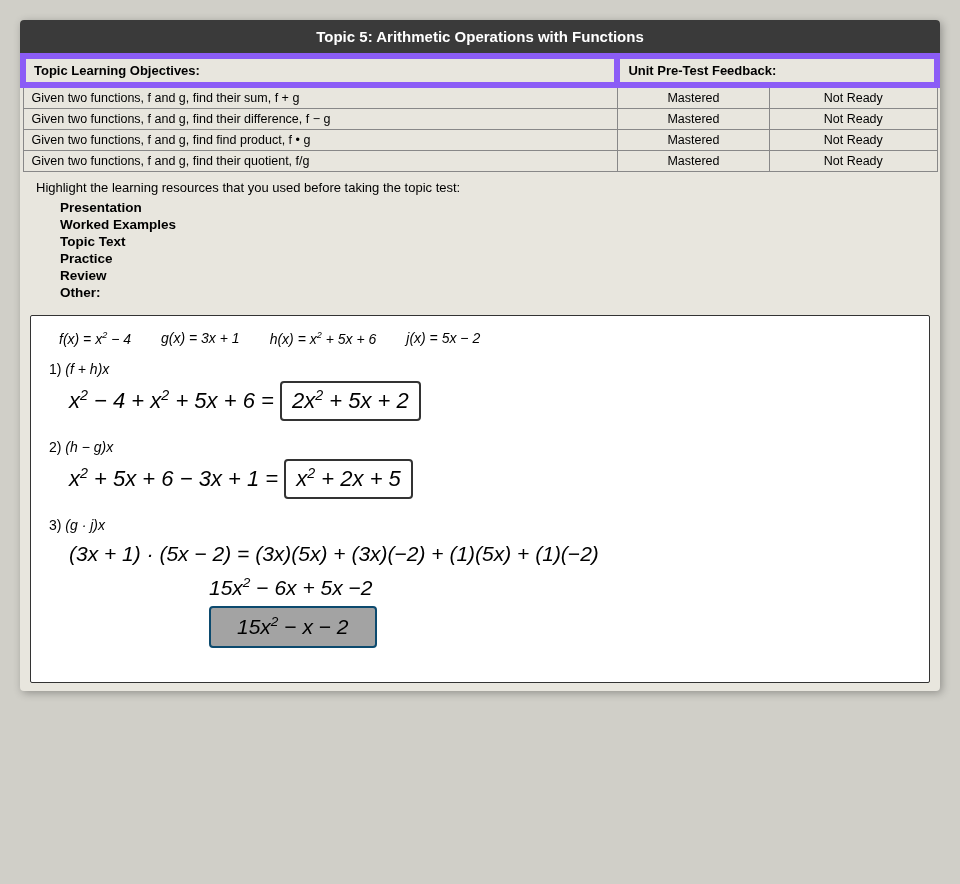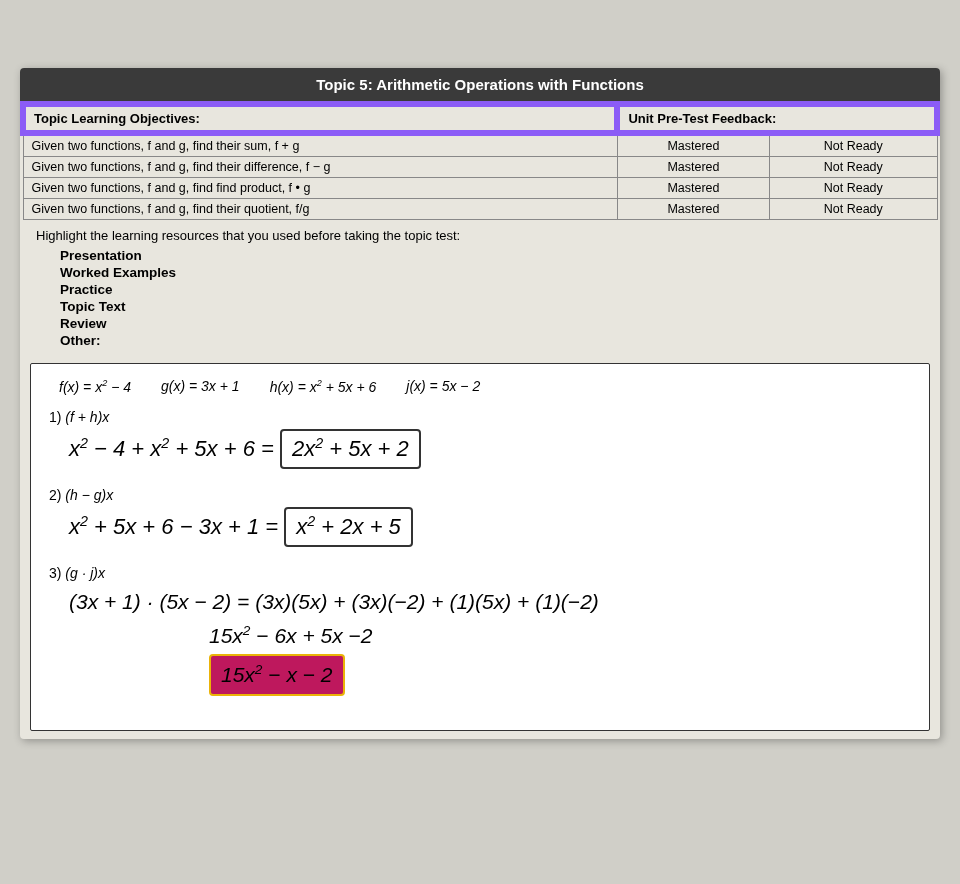--- a/index.html
+++ b/index.html
@@ -9,21 +9,20 @@
       width: 960px;
       min-height: 884px;
       padding: 20px;
     }
 
     .page-wrapper {
       background: #e8e6de;
       border-radius: 4px;
       overflow: hidden;
       box-shadow: 2px 2px 8px rgba(0,0,0,0.3);
-      margin-top: 48px;
     }
 
     .topic-header {
       background: #3a3a3a;
       color: white;
       text-align: center;
       padding: 8px 12px;
       font-size: 15px;
       font-weight: bold;
     }
@@ -117,24 +116,24 @@
 
     .problem3-work {
       font-size: 21px;
       font-style: italic;
       padding-left: 20px;
       line-height: 1.6;
     }
 
     .answer-box-3 {
       display: block;
-      border: 2px solid #eab308;
-      padding: 2px 10px;
+      border: 2px solid #0c4a6e;
+      padding: 2px 26px;
       border-radius: 4px;
-      background: #be185d;
+      background: #a3a3a3;
       width: fit-content;
       margin-top: 2px;
     }
 
     sup { font-size: 0.65em; }
   </style>
 </head>
 <body>
 
 <div class="page-wrapper">
@@ -172,22 +171,22 @@
       <td class="status-col">Not Ready</td>
     </tr>
       </tbody>
   </table>
 
   <div class="highlight-section">
     <div class="highlight-title">Highlight the learning resources that you used before taking the topic test:</div>
     <div id="highlight-items">
         <div class="highlight-item">Presentation</div>
         <div class="highlight-item">Worked Examples</div>
+        <div class="highlight-item">Topic Text</div>
         <div class="highlight-item">Practice</div>
-        <div class="highlight-item">Topic Text</div>
         <div class="highlight-item">Review</div>
         <div class="highlight-item">Other:</div>
       </div>
   </div>
 
   <div class="check-box">
 
     <div class="functions-row" id="functions-row">
         <span><em><em>f</em>(<em>x</em>) = x<sup>2</sup> − 4</em></span>
         <span><em><em>g</em>(<em>x</em>) = 3x + 1</em></span>

